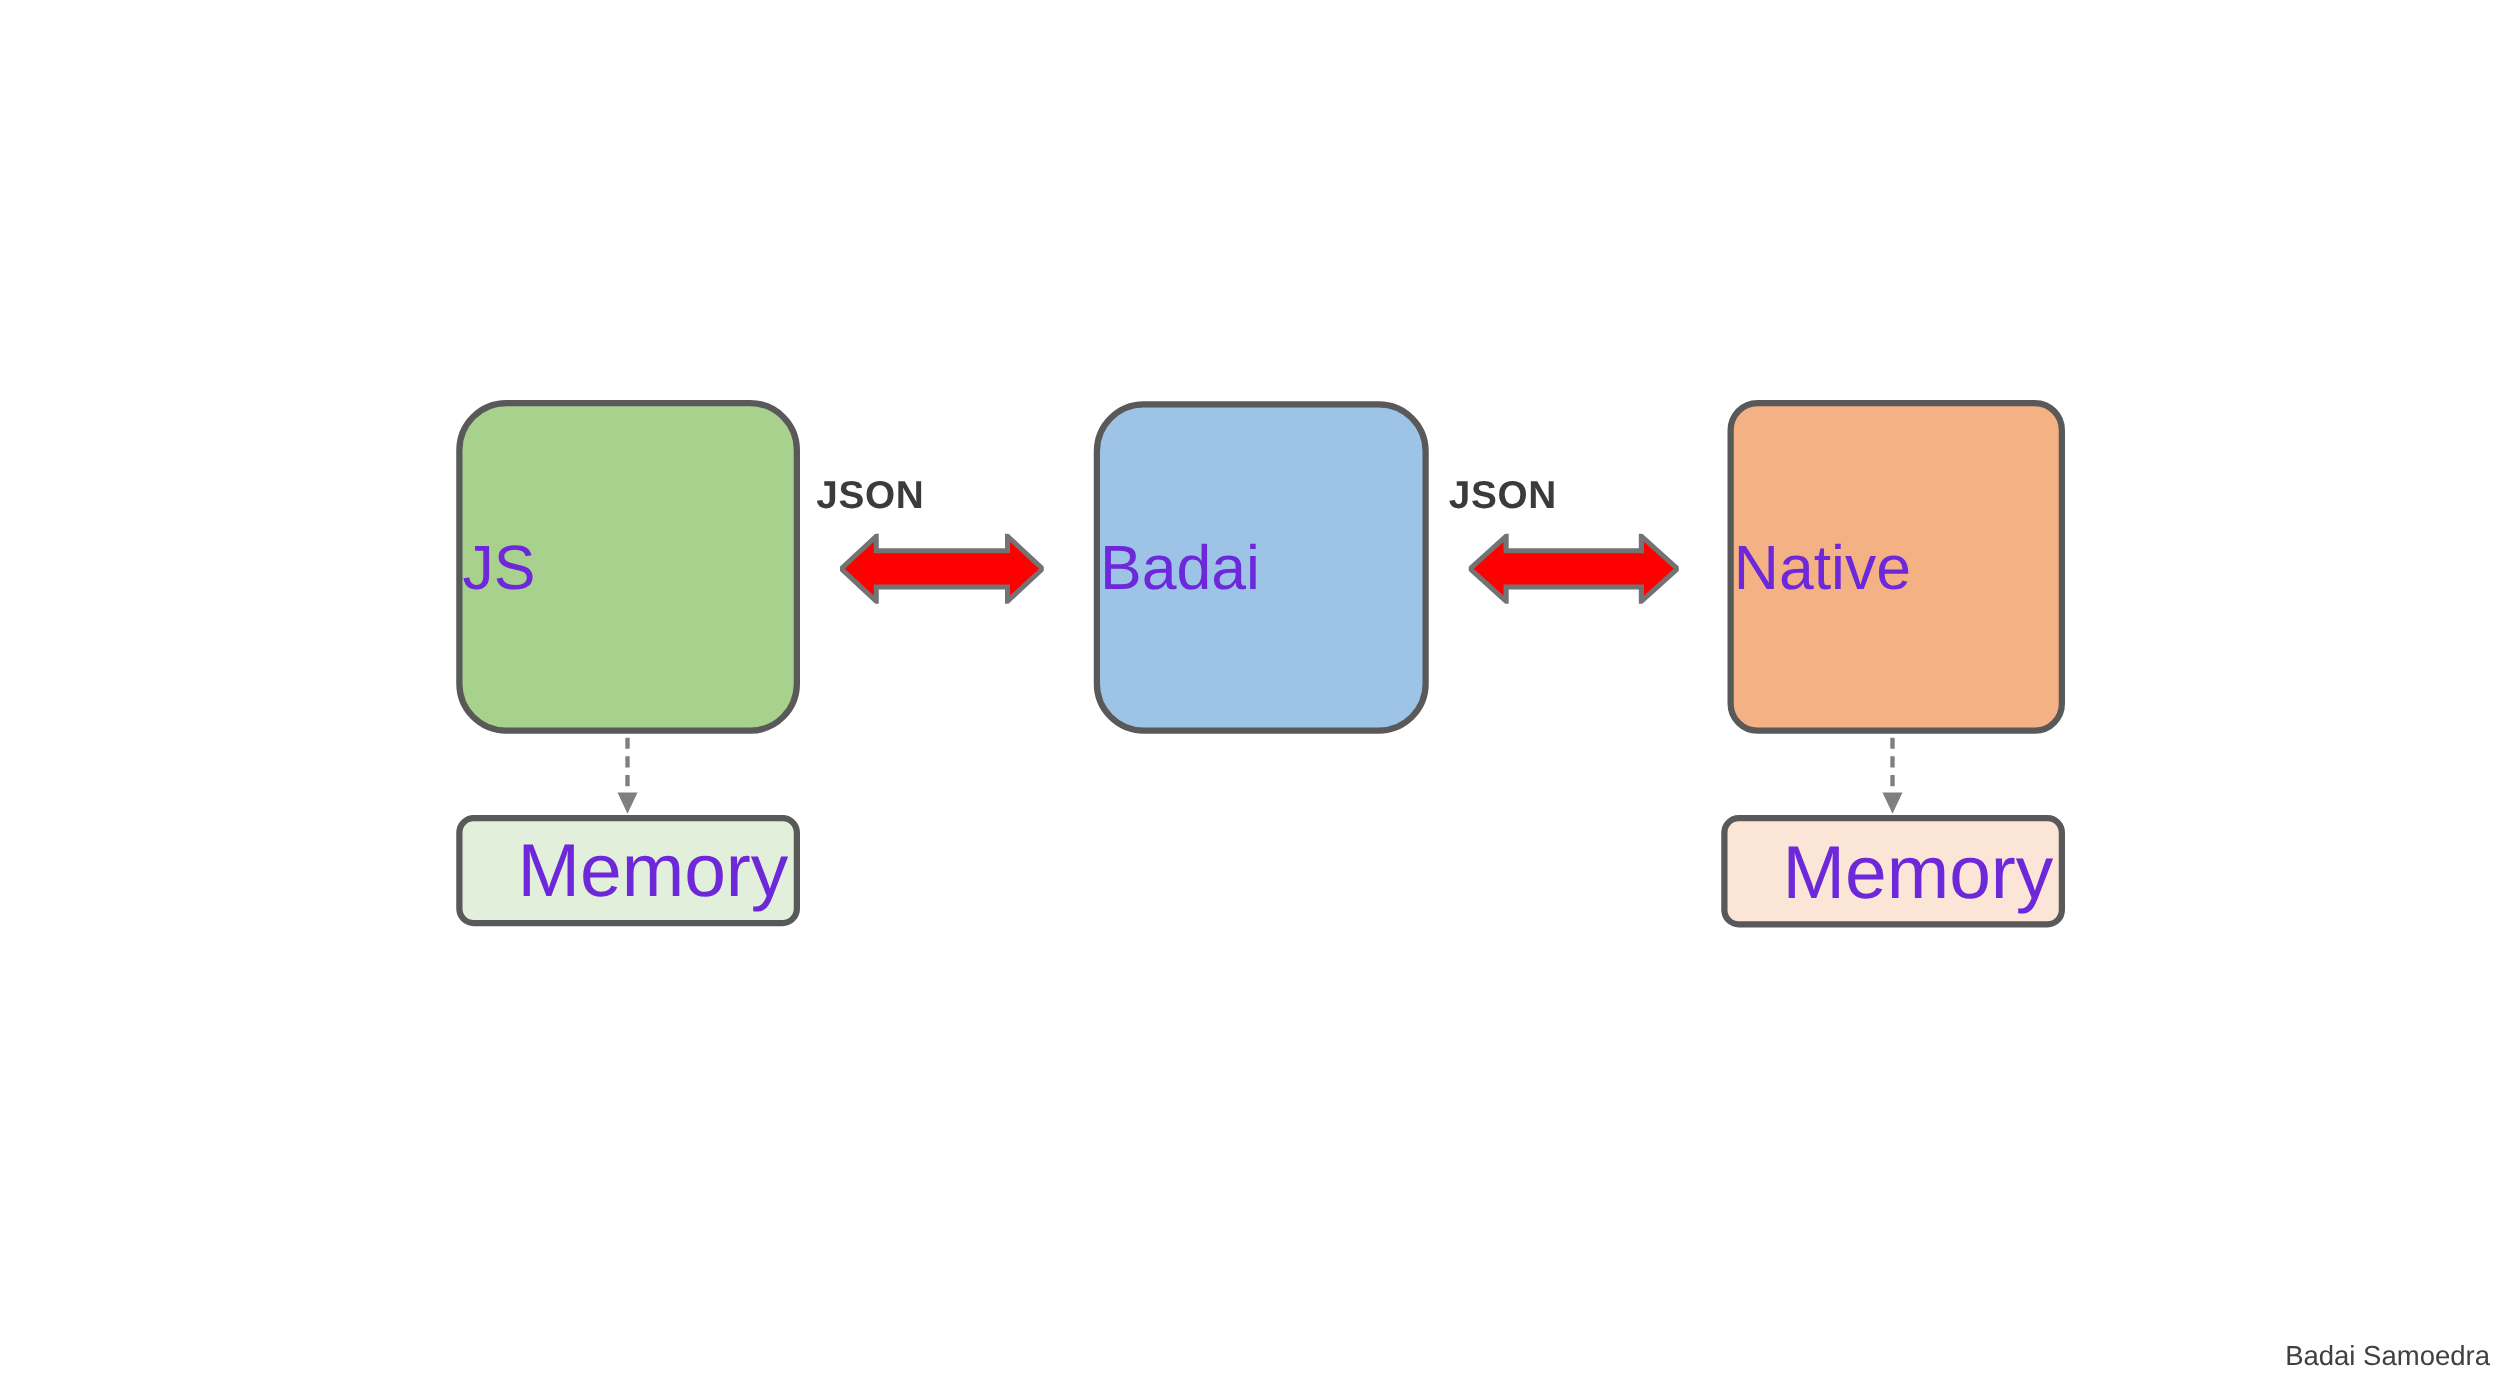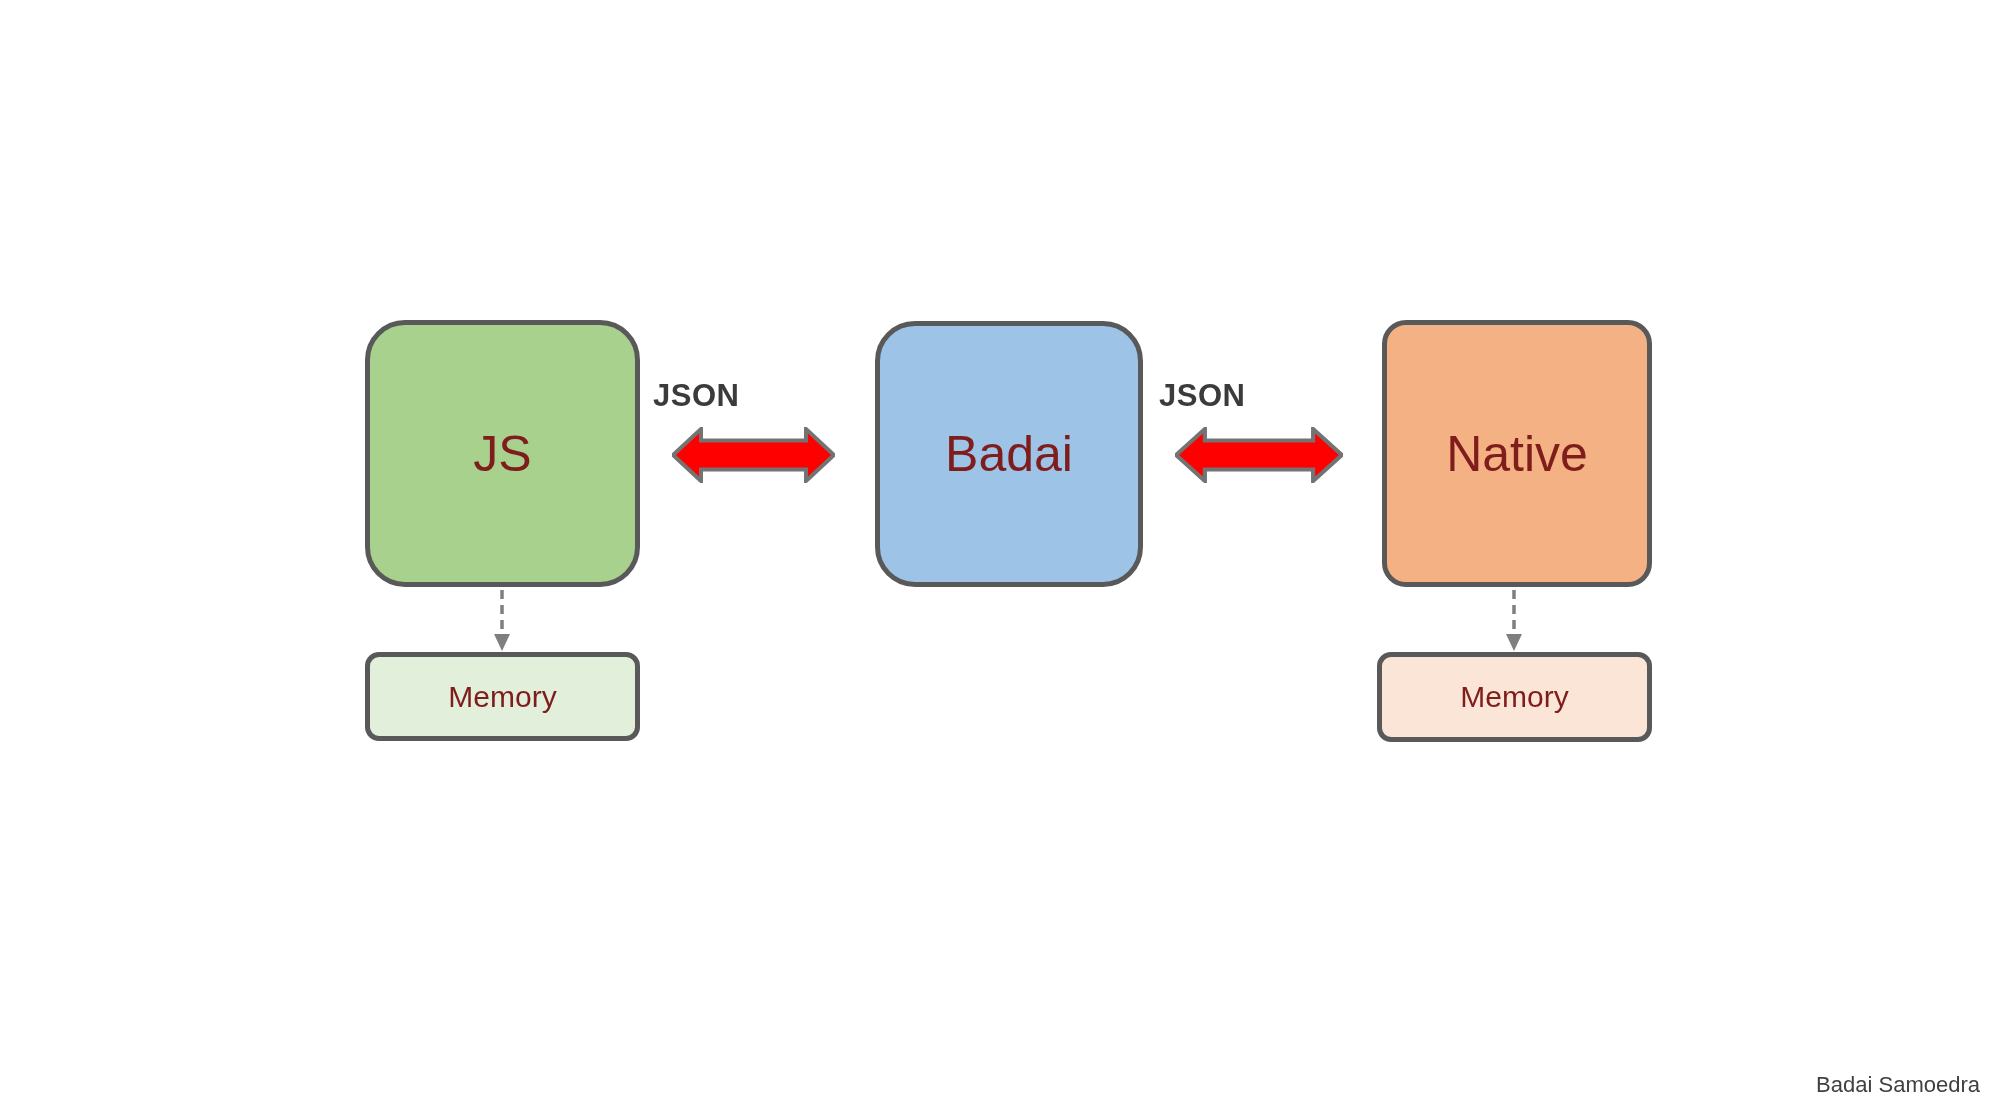--- a/index.html
+++ b/index.html
@@ -12,48 +12,48 @@
     position: relative;
     width: 2008px;
     height: 1110px;
     background: #ffffff;
     overflow: hidden;
   }
   .node {
     position: absolute;
     display: flex;
     align-items: center;
-    justify-content: center;
     box-sizing: border-box;
     border: 5px solid #b91c1c;
-    color: #7f1d1d;
+    color: #6d28d9;
   }
   .node-big {
     border-radius: 40px;
     font-size: 50px;
   }
   .node-mem {
     border-radius: 14px;
-    font-size: 30px;
+    font-size: 60px;
+    padding-left: 44px;
   }
   .json-label {
     position: absolute;
     width: 200px;
     text-align: left;
     font-weight: bold;
     font-size: 31px;
     color: #3b3b3b;
     letter-spacing: 0.5px;
   }
   .conn {
     position: absolute;
   }
   .attribution {
     position: absolute;
-    right: 28px;
+    right: 16px;
     bottom: 12px;
     font-size: 22px;
     color: #404040;
   }
 </style>
 </head>
 <body>
 
 <div class="canvas">
 

